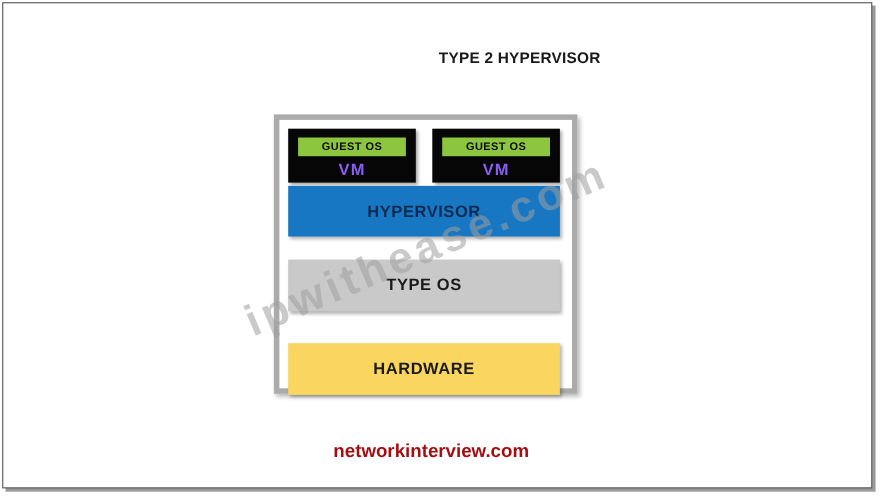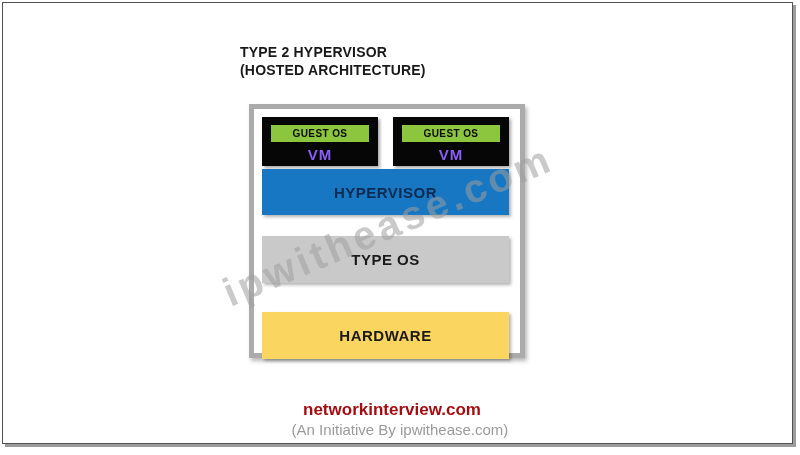--- a/index.html
+++ b/index.html
@@ -18,21 +18,21 @@
     left: 2px; top: 2px;
     width: 789px; height: 440px;
     border: 1px solid #515151;
     box-shadow: 3px 3px 0 #9c9c9c;
     background: transparent;
     pointer-events: none;
   }
   .title {
     position: absolute;
     left: 240px; top: 43px; width: 306px;
-    text-align: left;
+    text-align: right;
     font-weight: bold;
     font-size: 14px;
     line-height: 18px;
     color: #191919;
     letter-spacing: 0.2px;
   }
   .container {
     position: absolute;
     left: 249px; top: 104px;
     width: 276px; height: 254px;
@@ -111,21 +111,20 @@
 </style>
 </head>
 <body>
 
 <div id="canvas">
 
   <div id="frame"></div>
 
   <div class="title">
     <div>TYPE 2 HYPERVISOR</div>
-    <div>(HOSTED ARCHITECTURE)</div>
   </div>
 
   <div class="container">
 
     <div class="vm-box" id="vm-1">
       <div class="guest-os">GUEST OS</div>
       <div class="vm-label">VM</div>
     </div>
 
     <div class="vm-box" id="vm-2">
@@ -135,15 +134,14 @@
 
     <div class="layer" id="layer-hypervisor">HYPERVISOR</div>
     <div class="layer" id="layer-host-os">TYPE OS</div>
     <div class="layer" id="layer-hardware">HARDWARE</div>
 
   </div>
 
   <div class="watermark">ipwithease.com</div>
 
   <div class="footer-site">networkinterview.com</div>
-  <div class="footer-tagline">(An Initiative By ipwithease.com)</div>
 
 </div>
 
 </body></html>

